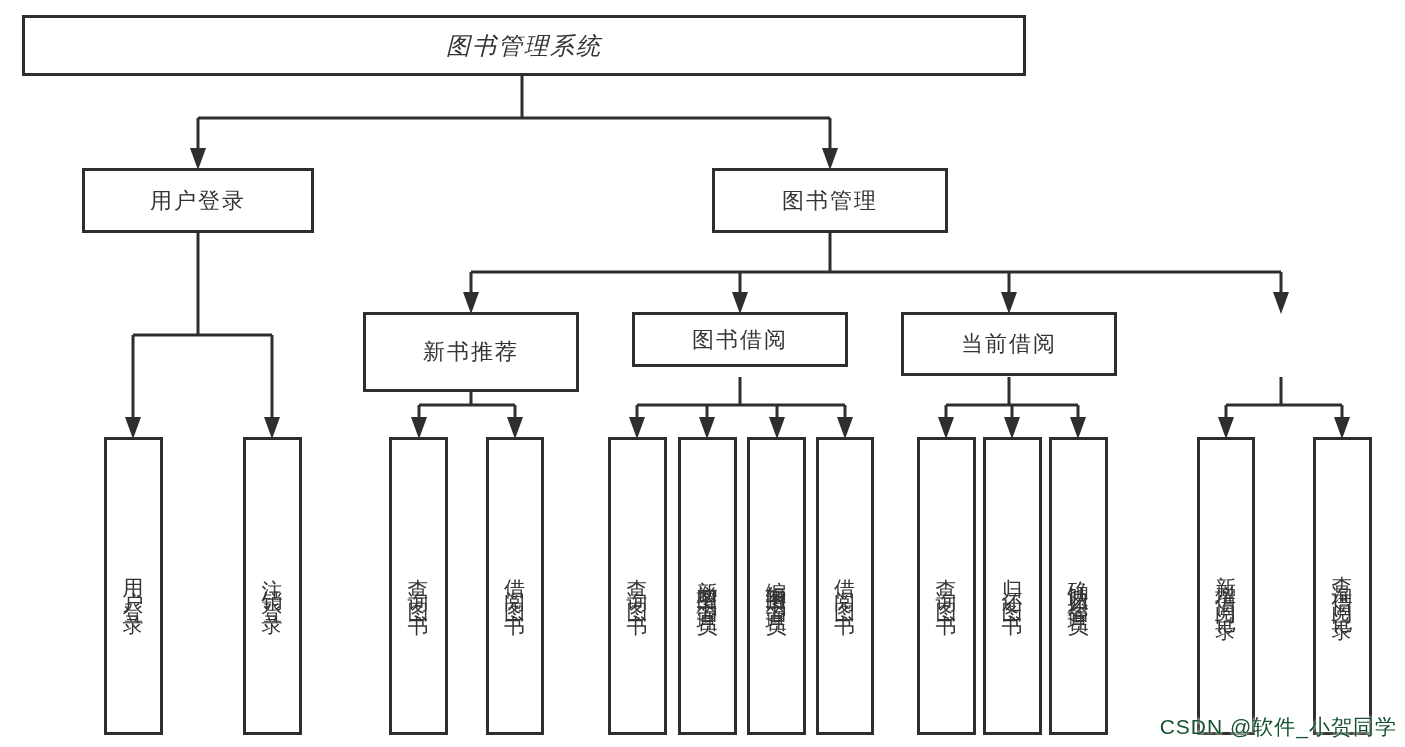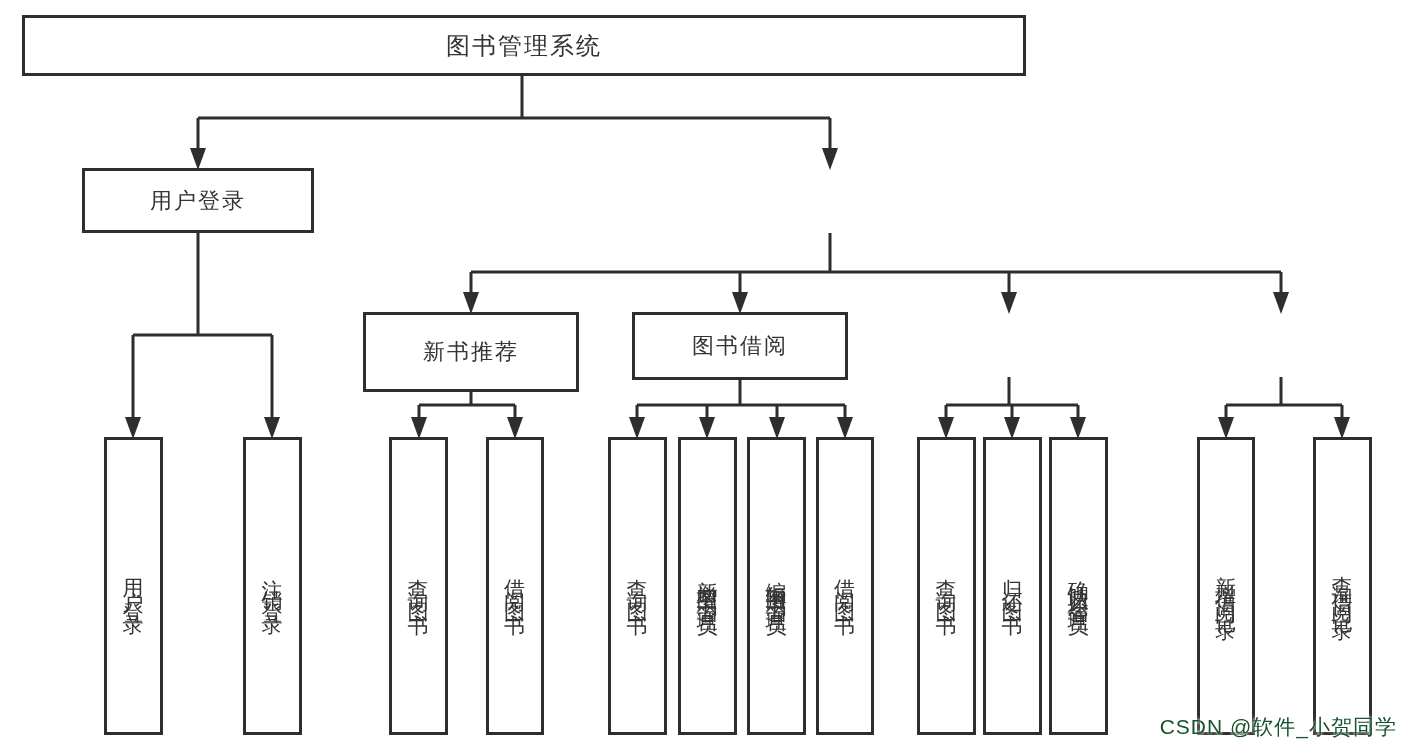--- a/index.html
+++ b/index.html
@@ -5,21 +5,21 @@
   html,body{margin:0;padding:0;background:#fff;}
   .stage{
     position:relative;width:1405px;height:747px;background:#fff;overflow:hidden;
     font-family:"Liberation Sans","DejaVu Sans",sans-serif;color:#333;
   }
   .connectors{position:absolute;left:0;top:0;width:1405px;height:747px;}
   .box{
     position:absolute;box-sizing:border-box;border:3px solid #2e2e2e;background:#fff;
     display:flex;align-items:center;justify-content:center;
   }
-  .root-label{font-size:24px;letter-spacing:2px;color:#343434;}
+  .root-label{font-size:24px;letter-spacing:2px;color:#343434;font-style:italic;}
   .hlabel{font-size:22px;letter-spacing:2px;color:#343434;}
   .vlabel{
     writing-mode:vertical-rl;text-orientation:mixed;
     font-size:21px;color:#343434;line-height:1;
   }
   .sp-lg{letter-spacing:12px;}
   .sp-md{letter-spacing:9px;}
   .sp-sm{letter-spacing:5px;}
   .watermark{
     position:absolute;right:8px;bottom:6px;z-index:5;
@@ -72,26 +72,32 @@
     </g>
   </svg>
 
   <div class="box" style="left:22px;top:15px;width:1004px;height:61px">
     <span class="root-label">图书管理系统</span>
   </div>
 
   <div class="box" style="left:82px;top:168px;width:232px;height:65px">
     <span class="hlabel">用户登录</span>
   </div>
+  <div class="box" style="left:712px;top:168px;width:236px;height:65px">
+    <span class="hlabel">图书管理</span>
+  </div>
 
   <div class="box" style="left:363px;top:312px;width:216px;height:80px">
     <span class="hlabel">新书推荐</span>
   </div>
-  <div class="box" style="left:632px;top:312px;width:216px;height:68px">
+  <div class="box" style="left:632px;top:312px;width:216px;height:55px">
     <span class="hlabel">图书借阅</span>
+  </div>
+  <div class="box" style="left:901px;top:312px;width:216px;height:64px">
+    <span class="hlabel">当前借阅</span>
   </div>
 
   <div class="box" style="left:104px;top:437px;width:59px;height:298px">
     <span class="vlabel sp-lg">用户登录</span>
   </div>
   <div class="box" style="left:243px;top:437px;width:59px;height:298px">
     <span class="vlabel sp-lg">注销登录</span>
   </div>
 
   <div class="box" style="left:389px;top:437px;width:59px;height:298px">

